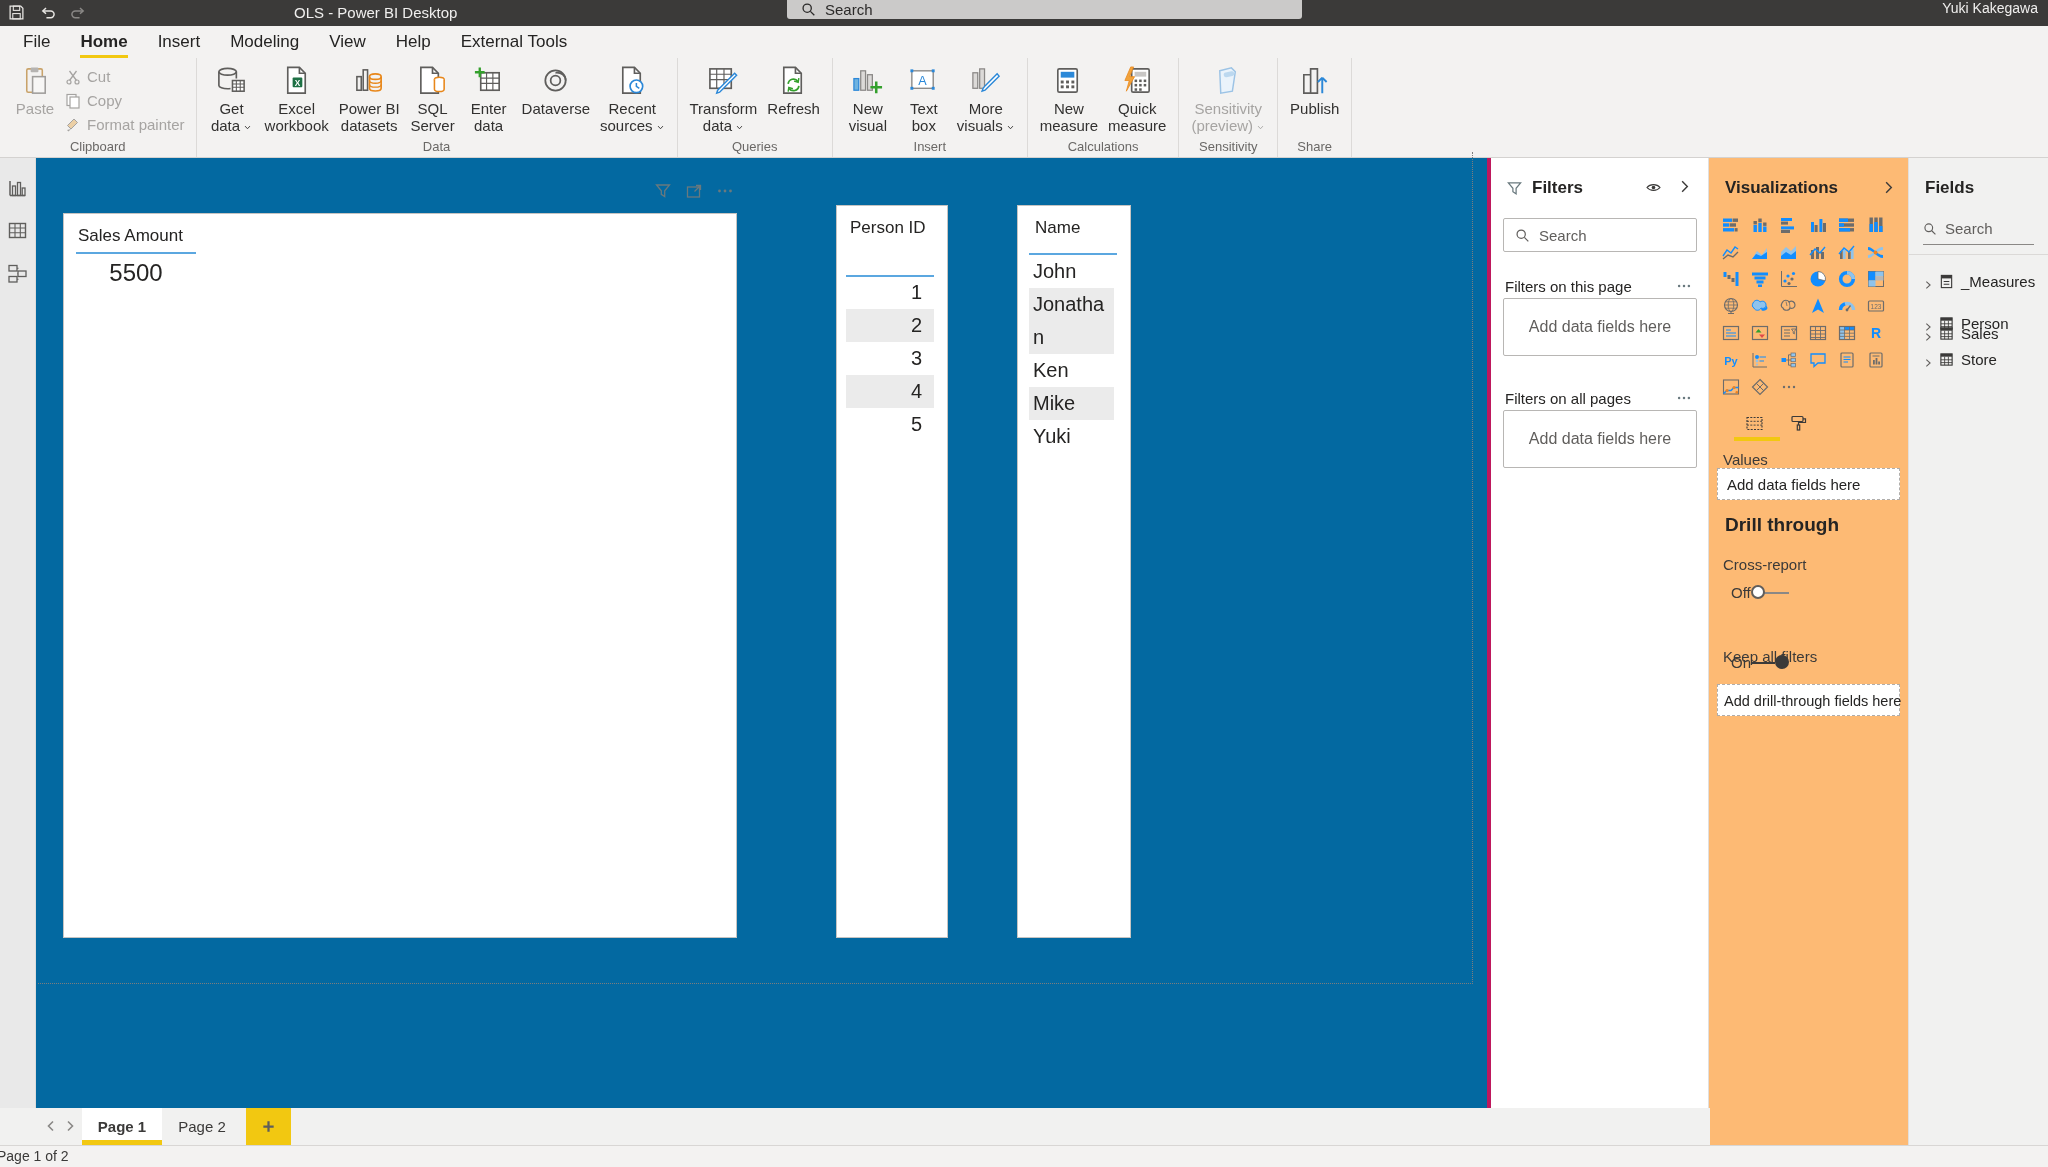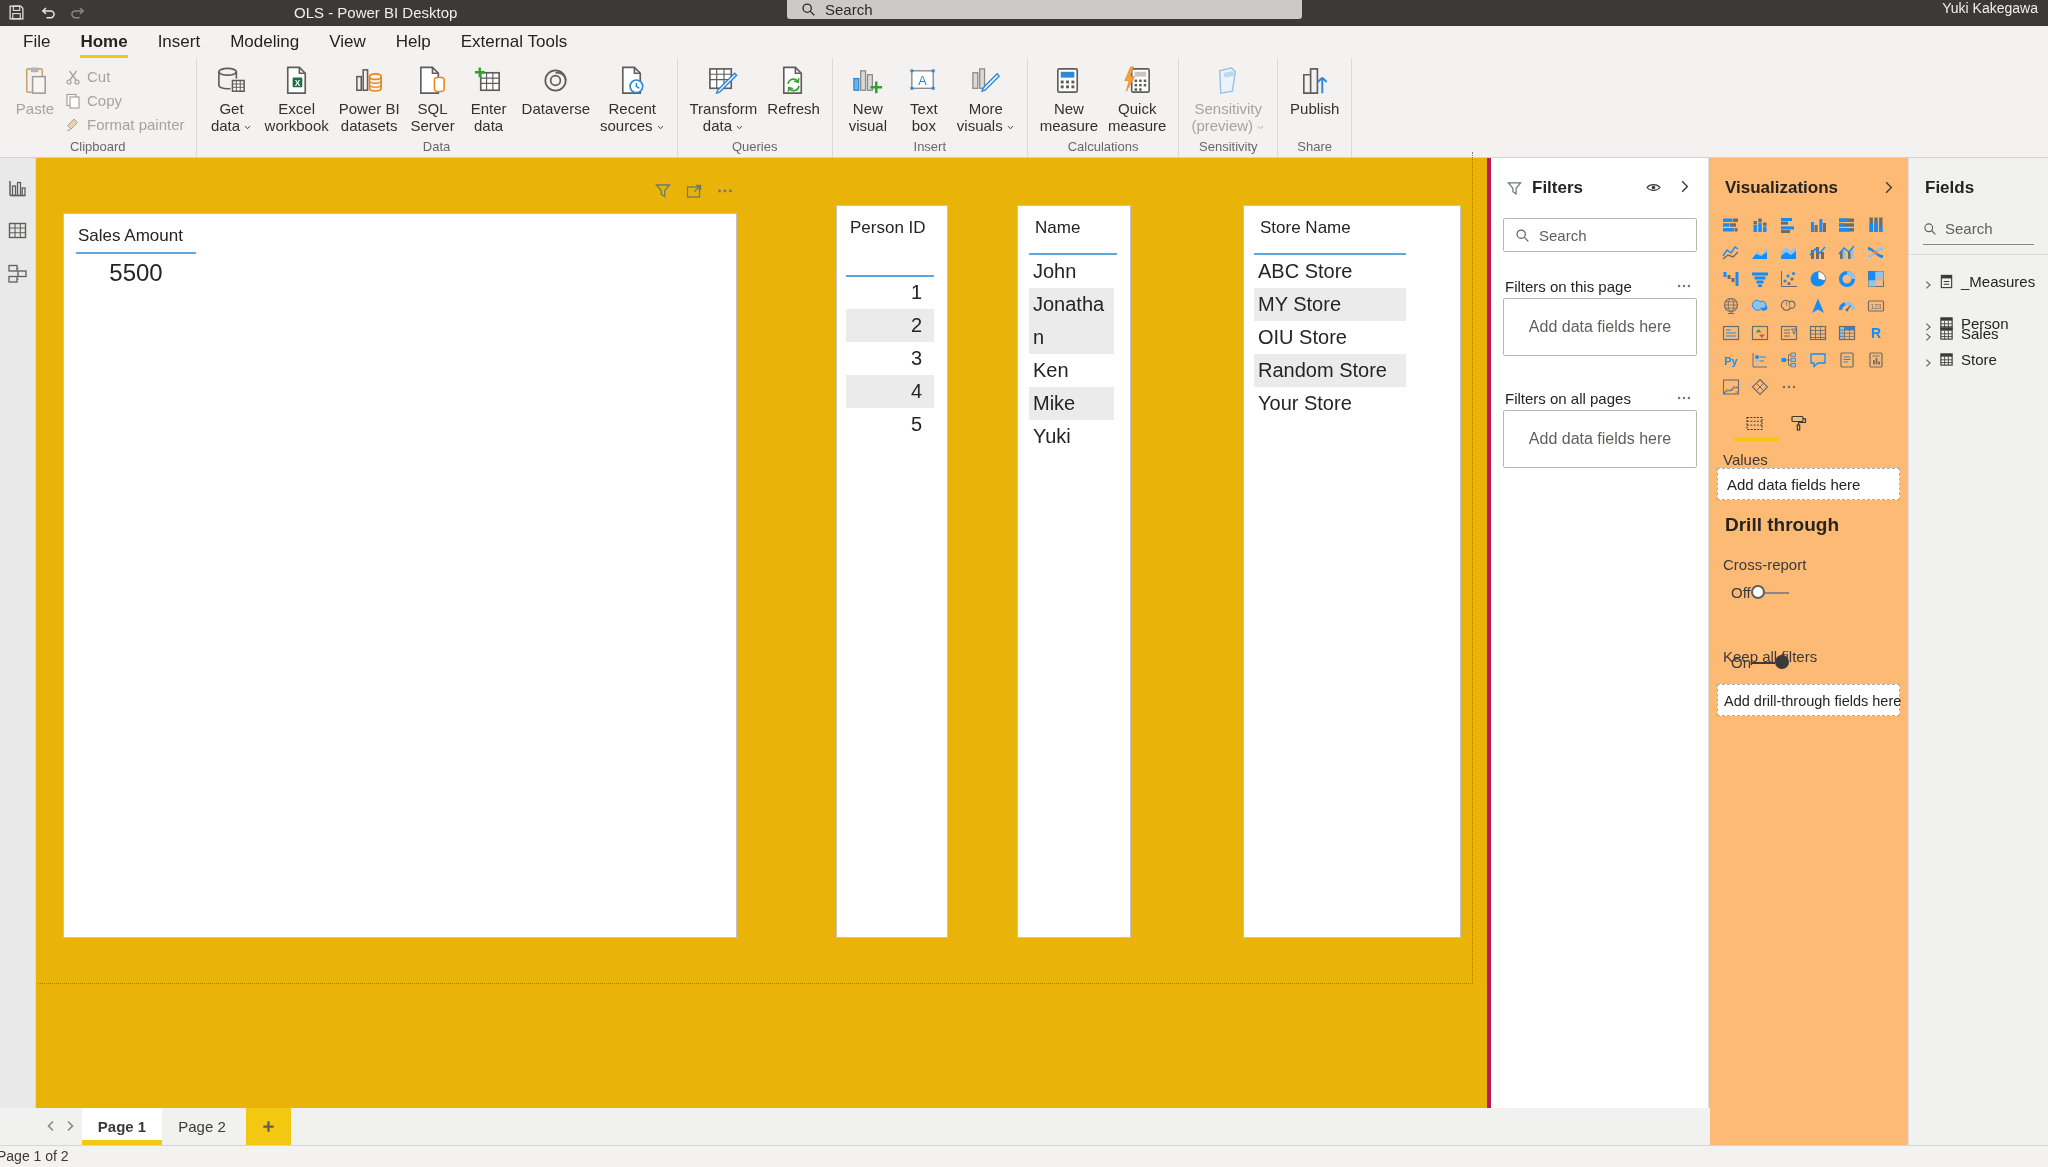--- a/index.html
+++ b/index.html
@@ -41,21 +41,21 @@
   .stack{display:flex;flex-direction:column;padding:10px 4px 0 2px;gap:7px;}
   .sbtn{display:flex;align-items:center;gap:6px;font-size:15px;color:#a6a4a2;cursor:pointer;}
   .sbtn .sic{width:16px;height:16px;}
   .caret{display:inline-block;width:9px;height:7px;margin-left:3px;}
 
   
   .rail{position:absolute;left:0;top:158px;width:36px;height:987px;background:#e9e9e9;border-right:1px solid #dddcdb;box-sizing:border-box;}
   .rail-item{position:absolute;left:7px;width:21px;height:21px;cursor:pointer;}
 
   
-  .canvas{position:absolute;left:36px;top:158px;width:1451px;height:950px;background:#eab308;}
+  .canvas{position:absolute;left:36px;top:158px;width:1451px;height:950px;background:#0369a1;}
   .page-bounds{position:absolute;left:2px;top:-6px;width:1434px;height:831px;
                border-right:1px dotted #7d7d7d;border-bottom:1px dotted #7d7d7d;}
   .hover-toolbar{position:absolute;left:618px;top:24px;display:flex;gap:13px;}
   .ht-ic{width:18px;height:18px;cursor:pointer;}
   .visual{position:absolute;background:#fff;border:1px solid #c6c4c2;box-sizing:border-box;}
   .v-title{position:absolute;font-size:17px;color:#252423;white-space:nowrap;}
   .v-line{position:absolute;height:2px;background:#5ba7e0;}
   .trows{position:absolute;}
   .trow{min-height:33px;line-height:33px;font-size:20px;color:#252423;box-sizing:border-box;}
   .trow.band{background:#ebebeb;}
@@ -550,31 +550,20 @@
       <div class="v-line"></div>
       <div class="trows">
           <div class="trow">John</div>
           <div class="trow band">Jonathan</div>
           <div class="trow">Ken</div>
           <div class="trow band">Mike</div>
           <div class="trow">Yuki</div>
         </div>
     </div>
 
-    <div class="visual" id="vis-store">
-      <div class="v-title">Store Name</div>
-      <div class="v-line"></div>
-      <div class="trows">
-          <div class="trow">ABC Store</div>
-          <div class="trow band">MY Store</div>
-          <div class="trow">OIU Store</div>
-          <div class="trow band">Random Store</div>
-          <div class="trow">Your Store</div>
-        </div>
-    </div>
   </div>
 
   <div class="filters-pane">
     <div class="fp-head">
       <span class="tb-ic" style="width:17px;height:17px;"><svg viewBox="0 0 18 18" width="100%" height="100%">
             <path d="M2.5 3 H15.5 L10.7 8.8 V14.6 L7.3 12.4 V8.8 Z" fill="none" stroke="#69797e" stroke-width="1.3"></path>
           </svg></span>
       <span>Filters</span>
     </div>
     <span class="fp-eye"><svg viewBox="0 0 17 17" width="100%" height="100%">

